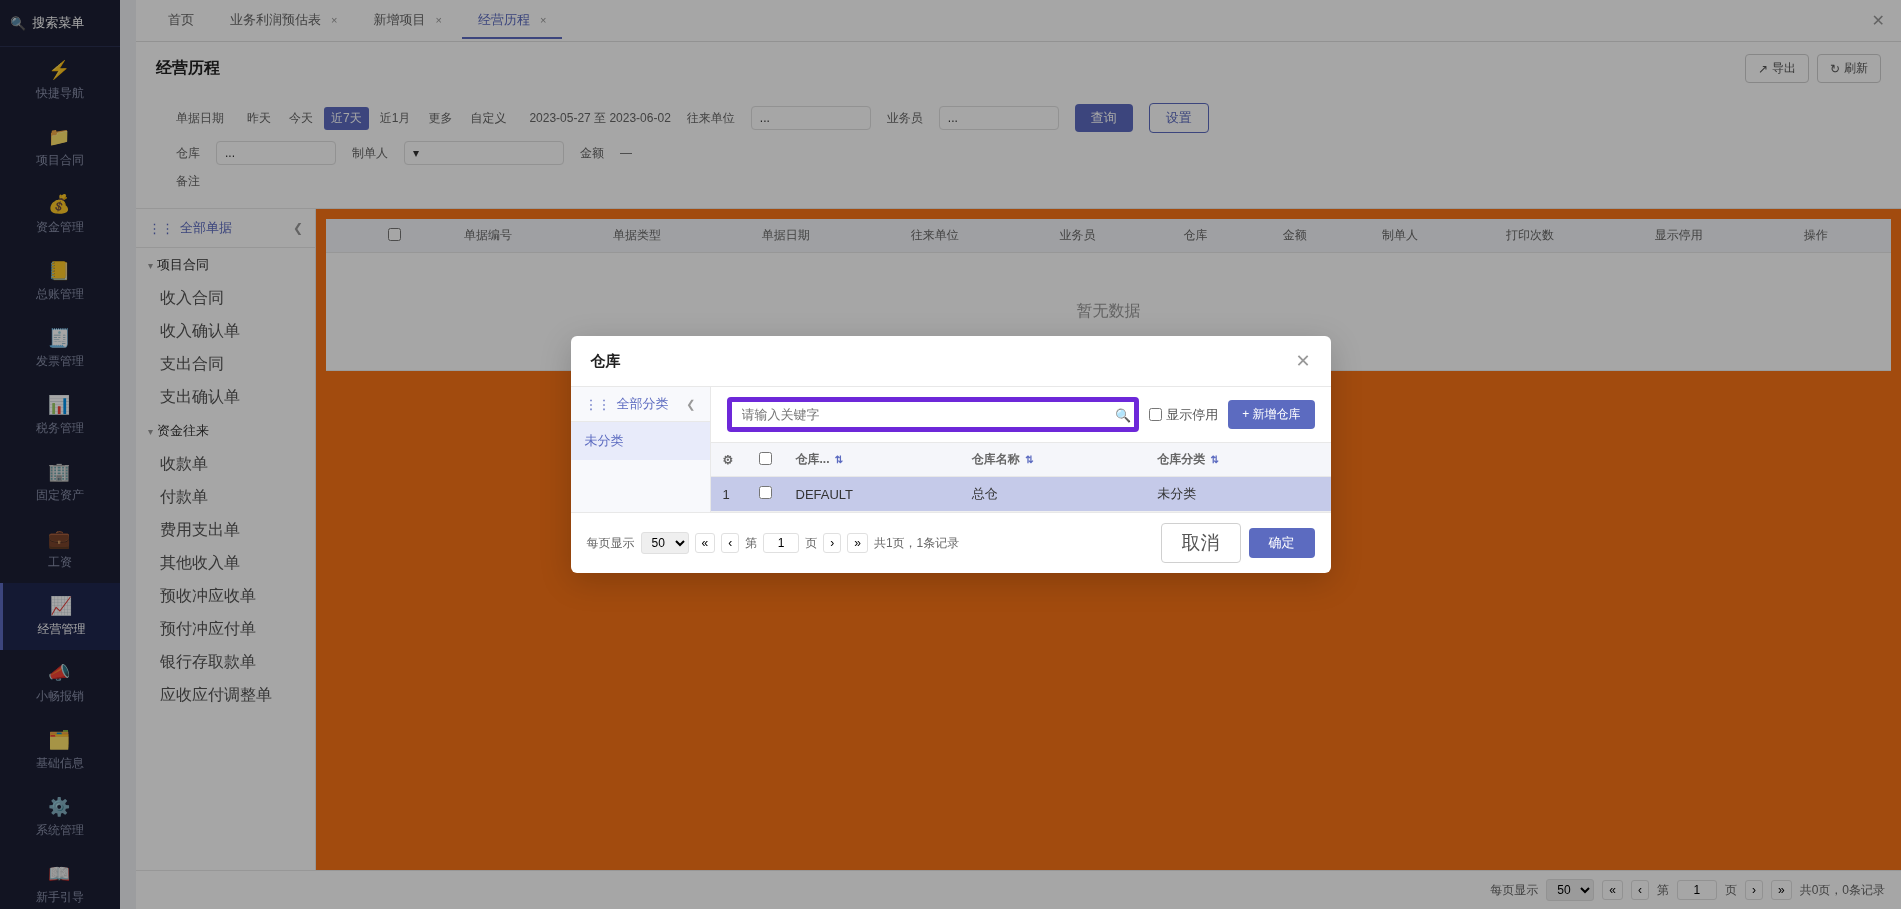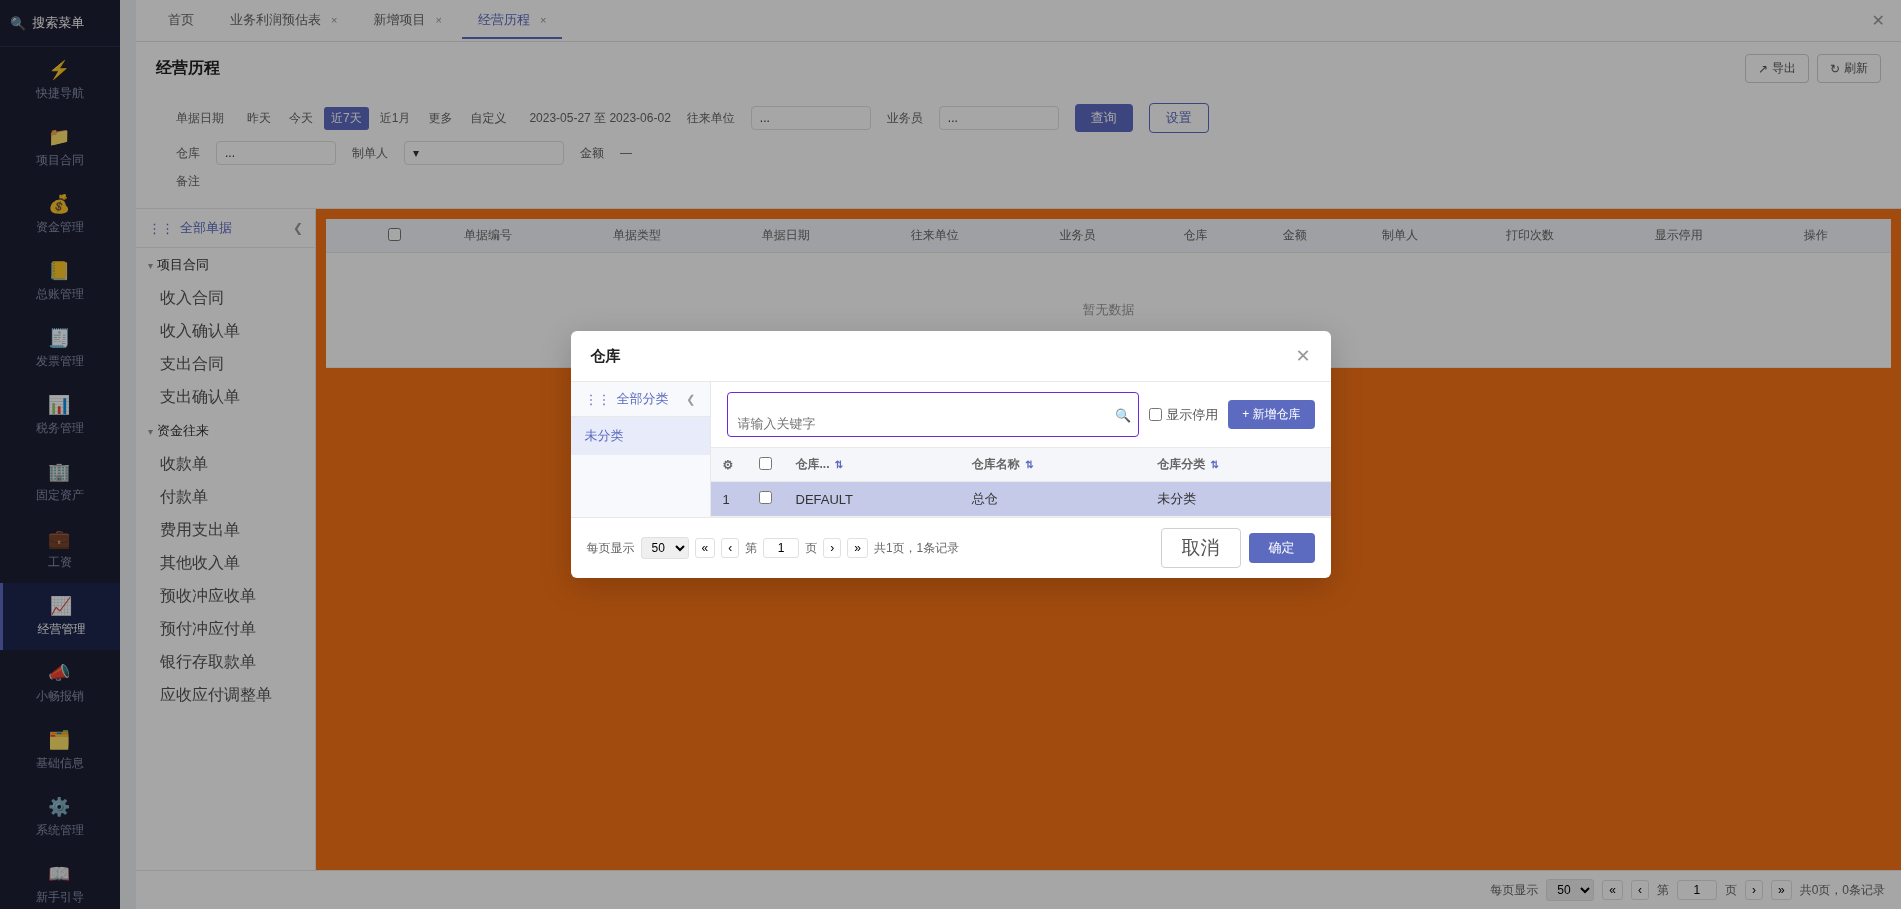--- a/index.html
+++ b/index.html
@@ -55,21 +55,21 @@
     .nav-group { }
     .nav-group-header { padding: 8px 12px; color: #333; font-size: 13px; cursor: pointer; display: flex; align-items: center; gap: 4px; }
     .nav-group-header .arrow { color: #999; font-size: 10px; }
     .nav-item { padding: 6px 12px 6px 24px; color: #555; font-size: 16px; cursor: pointer; }
 
     
     .table-area { flex: 1; overflow: auto; padding: 10px; }
     .data-table { width: 100%; border-collapse: collapse; background: #fff; }
     .data-table th { background: #f5f6fa; padding: 8px 12px; text-align: left; font-weight: 500; font-size: 12px; color: #666; border-bottom: 1px solid #e8e8e8; white-space: nowrap; }
     .data-table td { padding: 8px 12px; font-size: 12px; color: #333; border-bottom: 1px solid #f0f0f0; }
-    .empty-state { text-align: center; padding: 40px; color: #999; font-size: 13px; }
+    .empty-state { text-align: center; padding: 40px; color: #999; font-size: 16px; }
 
     
     .page-footer { background: #fff; border-top: 1px solid #e8e8e8; padding: 8px 16px; display: flex; align-items: center; justify-content: flex-end; gap: 8px; font-size: 12px; color: #666; }
     .page-size-select { padding: 2px 6px; border: 1px solid #e0e0e0; border-radius: 3px; font-size: 12px; }
     .page-btn { padding: 2px 6px; border: 1px solid #e0e0e0; border-radius: 3px; cursor: pointer; background: #fff; font-size: 12px; }
     .page-input { width: 40px; padding: 2px 4px; border: 1px solid #e0e0e0; border-radius: 3px; text-align: center; font-size: 12px; }
 
     
     .modal-overlay { position: absolute; top: 0; left: 0; width: 100%; height: 100%; background: rgba(0,0,0,0.35); z-index: 100; display: flex; align-items: center; justify-content: center; }
 
@@ -80,21 +80,21 @@
     .modal-close { cursor: pointer; color: #999; font-size: 18px; }
     .modal-body { display: flex; flex: 1; overflow: hidden; }
     .modal-sidebar { width: 140px; background: #f8f9fc; border-right: 1px solid #e8e8e8; overflow-y: auto; }
     .modal-sidebar-item { padding: 10px 14px; font-size: 13px; color: #555; cursor: pointer; display: flex; align-items: center; gap: 6px; }
     .modal-sidebar-item.active { background: #e8ebfa; color: #5c6bc0; }
     .modal-sidebar-header { padding: 8px 14px; font-size: 13px; color: #5c6bc0; font-weight: 500; display: flex; align-items: center; gap: 6px; border-bottom: 1px solid #e8e8e8; }
     .modal-sidebar-collapse { margin-left: auto; color: #999; cursor: pointer; font-size: 11px; }
     .modal-main { flex: 1; display: flex; flex-direction: column; overflow: hidden; }
     .modal-toolbar { padding: 10px 16px; display: flex; align-items: center; gap: 10px; border-bottom: 1px solid #e8e8e8; }
     .modal-search { flex: 1; position: relative; }
-    .modal-search input { width: 100%; padding: 23px 30px 5px 10px; border: 1px solid #6d28d9; border-radius: 4px; font-size: 13px; outline: none; }
+    .modal-search input { width: 100%; padding: 5px 30px 5px 10px; border: 5px solid #6d28d9; border-radius: 4px; font-size: 13px; outline: none; }
     .modal-search-icon { position: absolute; right: 8px; top: 50%; transform: translateY(-50%); color: #999; }
     .modal-checkbox { display: flex; align-items: center; gap: 4px; font-size: 13px; color: #555; cursor: pointer; }
     .btn-add-warehouse { padding: 6px 14px; background: #5c6bc0; color: #fff; border: none; border-radius: 4px; cursor: pointer; font-size: 12px; white-space: nowrap; }
     .modal-table-wrap { flex: 1; overflow: auto; }
     .modal-table { width: 100%; border-collapse: collapse; }
     .modal-table th { background: #f5f6fa; padding: 8px 12px; text-align: left; font-size: 12px; color: #666; border-bottom: 1px solid #e8e8e8; white-space: nowrap; }
     .modal-table td { padding: 8px 12px; font-size: 13px; color: #333; border-bottom: 1px solid #f0f0f0; }
     .modal-table tr.selected td { background: #c5cae9; }
     .sort-icon { color: #5c6bc0; font-size: 10px; margin-left: 2px; }
     .modal-footer { padding: 10px 16px; border-top: 1px solid #e8e8e8; display: flex; align-items: center; gap: 8px; justify-content: flex-end; }

